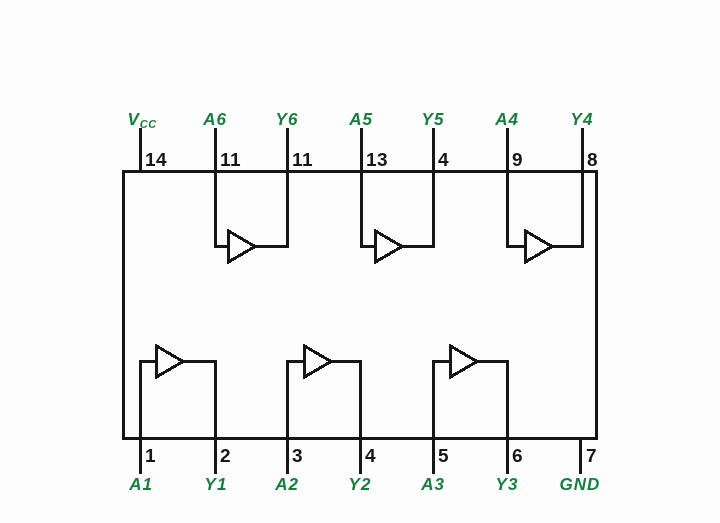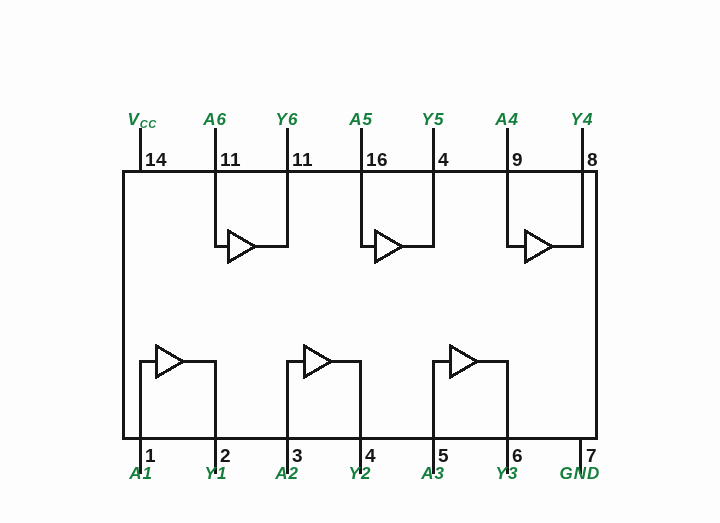--- a/index.html
+++ b/index.html
@@ -12,21 +12,21 @@
     font-family:"Liberation Sans",sans-serif;
   }
   .wires{position:absolute;left:0;top:0;width:720px;height:523px;}
   .wires line,.wires rect{stroke:#161616;stroke-width:3;fill:none;}
   .wires path{stroke:#161616;stroke-width:3;fill:#fdfdfd;stroke-linejoin:miter;}
   .plabel{
     position:absolute;transform:translateX(-50%);left:var(--x);
     font-size:17px;font-weight:700;color:#15803d;letter-spacing:1px;white-space:nowrap;font-style:italic;
   }
   .plabel.t{top:110px;}
-  .plabel.b{top:464px;}
+  .plabel.b{top:475px;}
   .plabel .sub{font-size:11px;letter-spacing:0.5px;vertical-align:-3px;font-weight:700;}
   .pnum{
     position:absolute;left:var(--x);
     font-size:19px;font-weight:700;color:#161616;letter-spacing:0.5px;
   }
   .pnum.t{top:149px;}
   .pnum.b{top:445px;}
 </style>
 </head>
 <body>
@@ -90,21 +90,21 @@
   <div class="plabel t" style="--x:215px">A6</div>
   <div class="plabel t" style="--x:287px">Y6</div>
   <div class="plabel t" style="--x:361px">A5</div>
   <div class="plabel t" style="--x:433px">Y5</div>
   <div class="plabel t" style="--x:507px">A4</div>
   <div class="plabel t" style="--x:582px">Y4</div>
 
   <div class="pnum t" style="--x:145px">14</div>
   <div class="pnum t" style="--x:220px">11</div>
   <div class="pnum t" style="--x:292px">11</div>
-  <div class="pnum t" style="--x:366px">16</div>
+  <div class="pnum t" style="--x:366px">13</div>
   <div class="pnum t" style="--x:438px">4</div>
   <div class="pnum t" style="--x:512px">9</div>
   <div class="pnum t" style="--x:587px">8</div>
 
   <div class="pnum b" style="--x:145px">1</div>
   <div class="pnum b" style="--x:220px">2</div>
   <div class="pnum b" style="--x:292px">3</div>
   <div class="pnum b" style="--x:365px">4</div>
   <div class="pnum b" style="--x:438px">5</div>
   <div class="pnum b" style="--x:512px">6</div>

